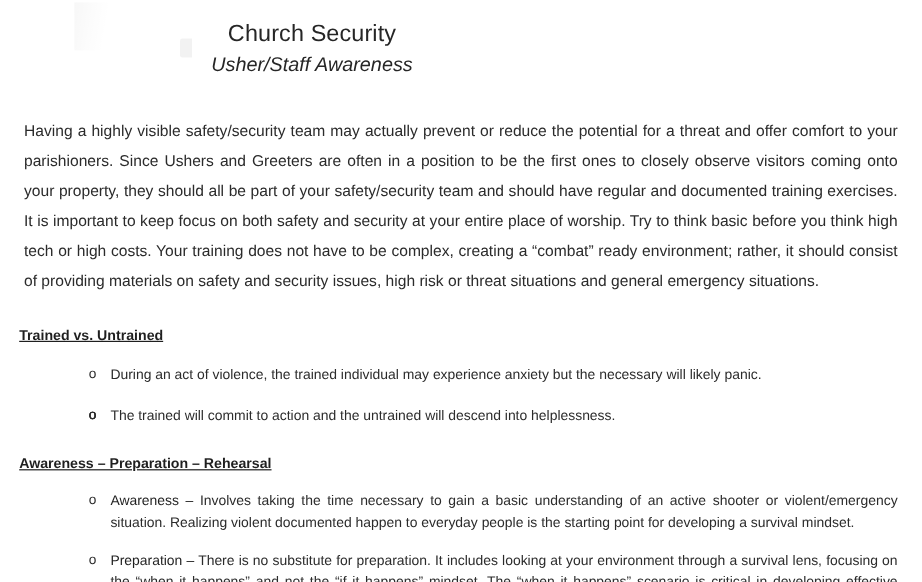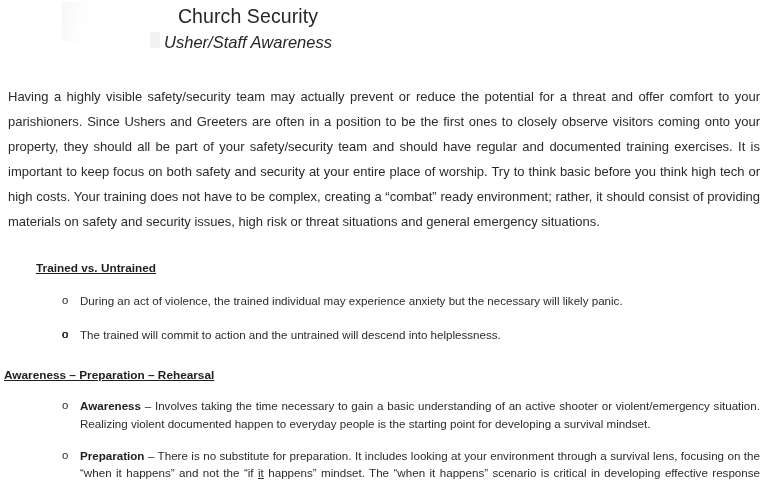--- a/index.html
+++ b/index.html
@@ -15,21 +15,21 @@
     font-family: "Liberation Sans", "DejaVu Sans", sans-serif;
     color: #2b2b2b;
     -webkit-font-smoothing: antialiased;
   }
 
   .page {
     position: relative;
     width: 768px;
     height: 485px;
     box-sizing: border-box;
-    padding: 0;
+    padding: 12px;
     background: #ffffff;
   }
 
   
   .scan-artifact {
     position: absolute;
     left: 62px;
     top: 2px;
     width: 34px;
     height: 40px;
@@ -93,21 +93,21 @@
   h2.section-heading {
     font-size: 11.8px;
     font-weight: bold;
     text-decoration: underline;
     margin: 0;
     color: #1f1f1f;
     line-height: 15px;
     display: inline-block;
   }
   .section-heading-wrap { margin: 0; padding: 0; }
-  .sec1-heading-wrap { padding-top: 20px; margin-left: 32px; }
+  .sec1-heading-wrap { padding-top: 20px; }
   .sec2-heading-wrap { padding-top: 22px; }
 
   
   ul.bullet-list {
     list-style: none;
     margin: 0;
     padding: 0;
   }
   ul.bullet-list li {
     position: relative;
@@ -128,21 +128,21 @@
   }
 
   
   .list-trained li { margin-top: 16px; }
   .list-trained { padding-top: 2px; }
 
   
   .list-apr li { margin-top: 14px; padding-right: 4px; }
   .list-apr { padding-top: 1px; }
 
-  .lead-in { font-weight: bold; color: #1f1f1f; }
+  .lead-in { font-weight: normal; color: #1f1f1f; }
   .spell-underline { text-decoration: underline; }
 </style>
 </head>
 <body>
 
 <div class="page">
 
   <div class="scan-artifact"></div>
   <div class="scan-artifact-2"></div>
 

